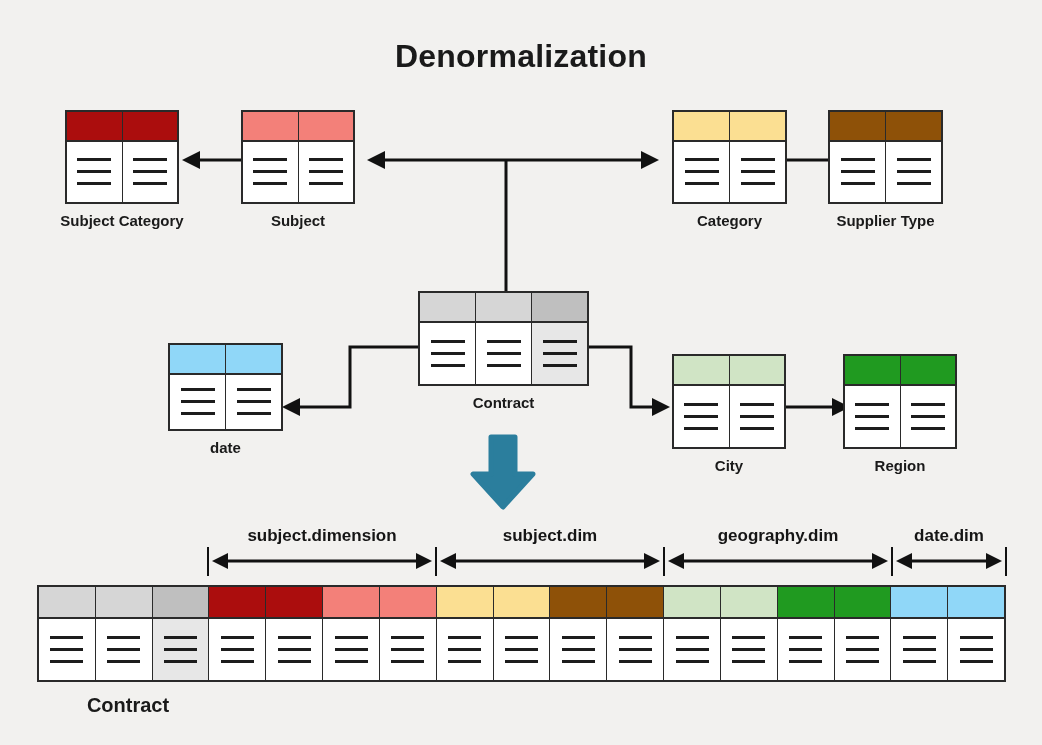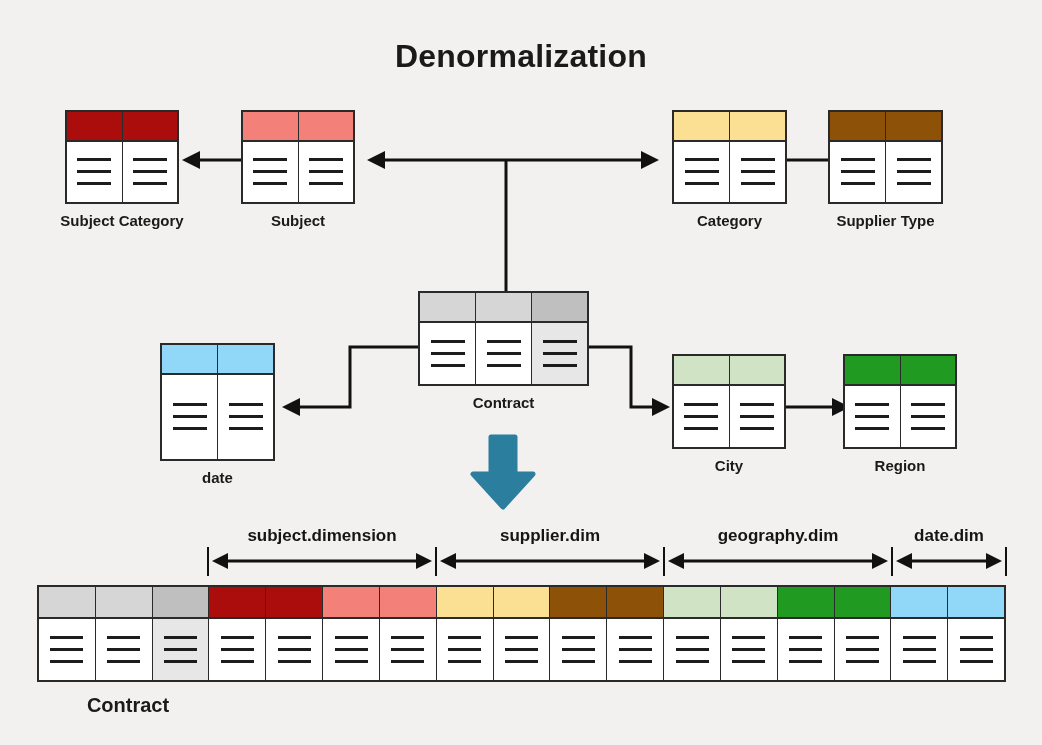--- a/index.html
+++ b/index.html
@@ -173,21 +173,21 @@
         <div class="tcol">
           <div class="thd" style="background: rgb(191, 191, 191);"></div>
           <div class="tbd" style="background: rgb(231, 231, 231);">
             <div class="glyph"></div>
           </div>
         </div>
       </div>
     <div class="entity-label">Contract</div>
   </div>
 
-  <div class="entity" style="left:160px;top:343px;width:115px;height:118px">
+  <div class="entity" style="left:168px;top:343px;width:115px;height:88px">
     <div class="mini-table">
         <div class="tcol">
           <div class="thd" style="background: rgb(144, 215, 248);"></div>
           <div class="tbd" style="background: rgb(255, 255, 255);">
             <div class="glyph"></div>
           </div>
         </div>
         <div class="tcol">
           <div class="thd" style="background: rgb(144, 215, 248);"></div>
           <div class="tbd" style="background: rgb(255, 255, 255);">
@@ -229,21 +229,21 @@
           <div class="tbd" style="background: rgb(255, 255, 255);">
             <div class="glyph"></div>
           </div>
         </div>
       </div>
     <div class="entity-label">Region</div>
   </div>
 
   <div id="dims-labels">
       <div class="dim-label" style="left: 208px; width: 228px;">subject.dimension</div>
-      <div class="dim-label" style="left: 436px; width: 228px;">supplier.dim</div>
+      <div class="dim-label" style="left: 436px; width: 228px;">subject.dim</div>
       <div class="dim-label" style="left: 664px; width: 228px;">geography.dim</div>
       <div class="dim-label" style="left: 892px; width: 114px;">date.dim</div>
     </div>
 
   <div id="wide-table">
       <div class="tcol">
         <div class="thd" style="background: rgb(214, 214, 214);"></div>
         <div class="tbd" style="background: rgb(255, 255, 255);">
           <div class="glyph"></div>
         </div>

